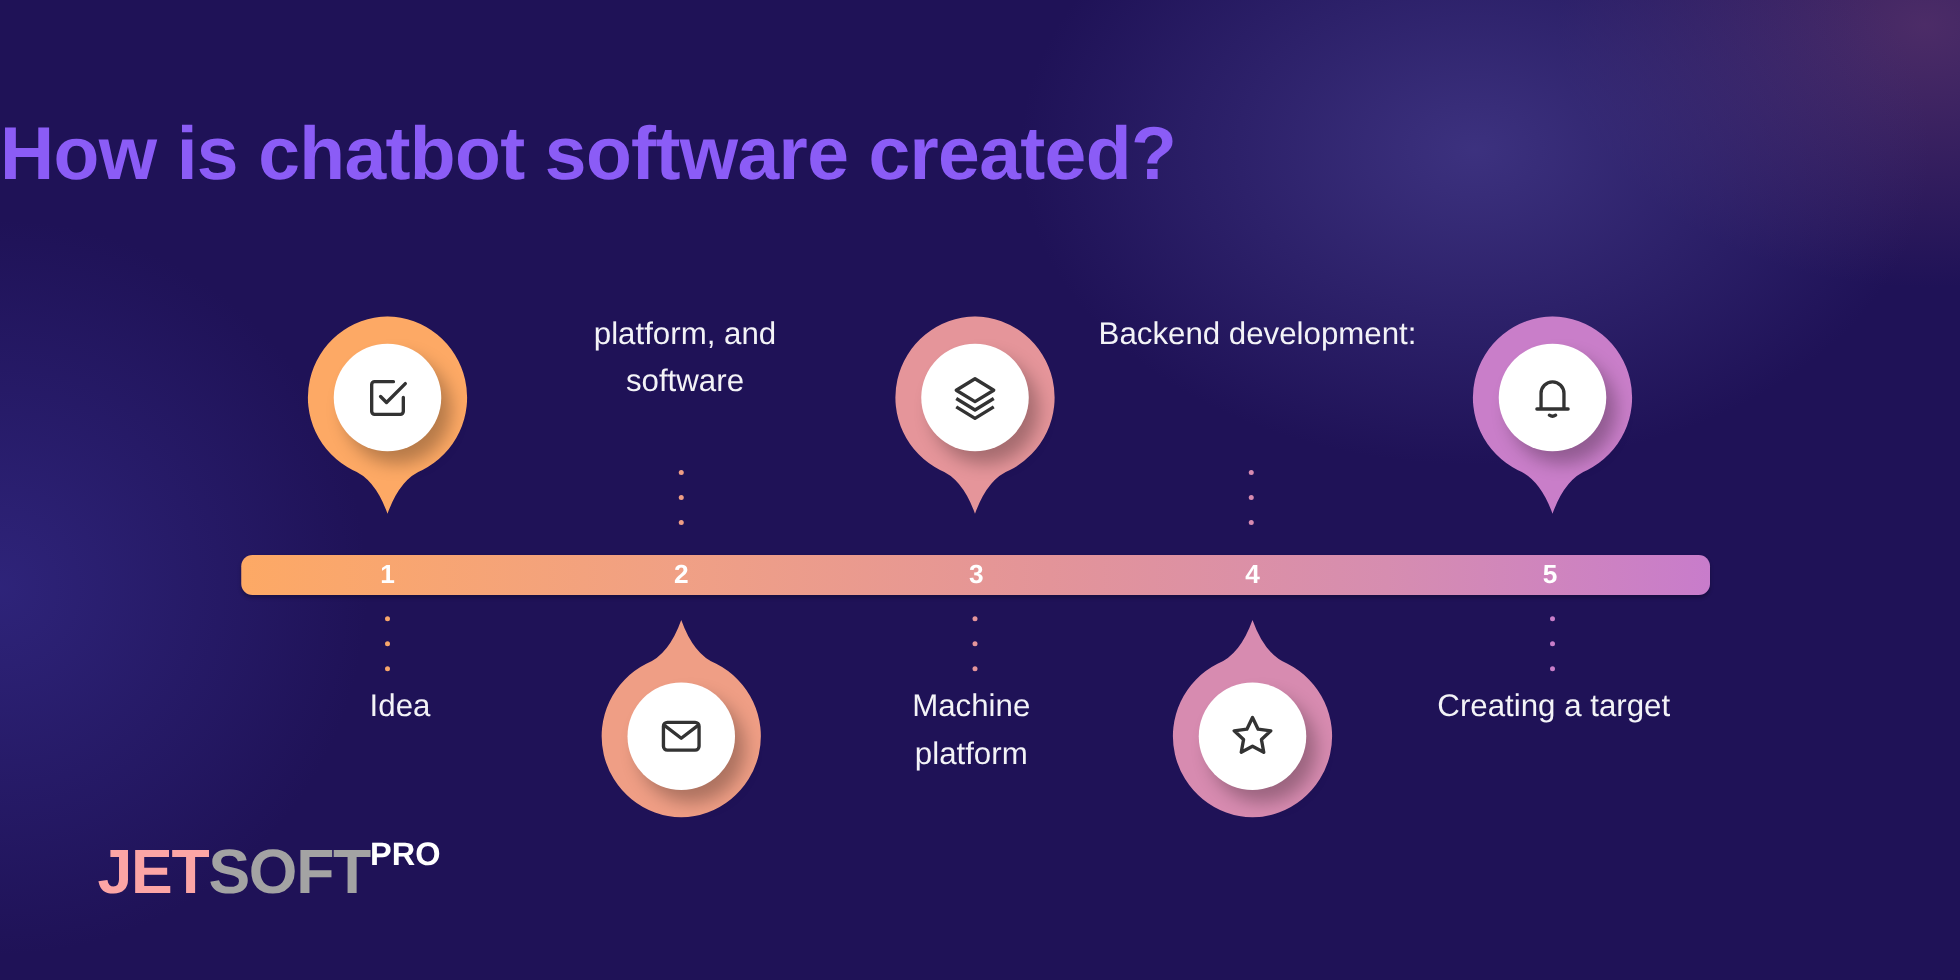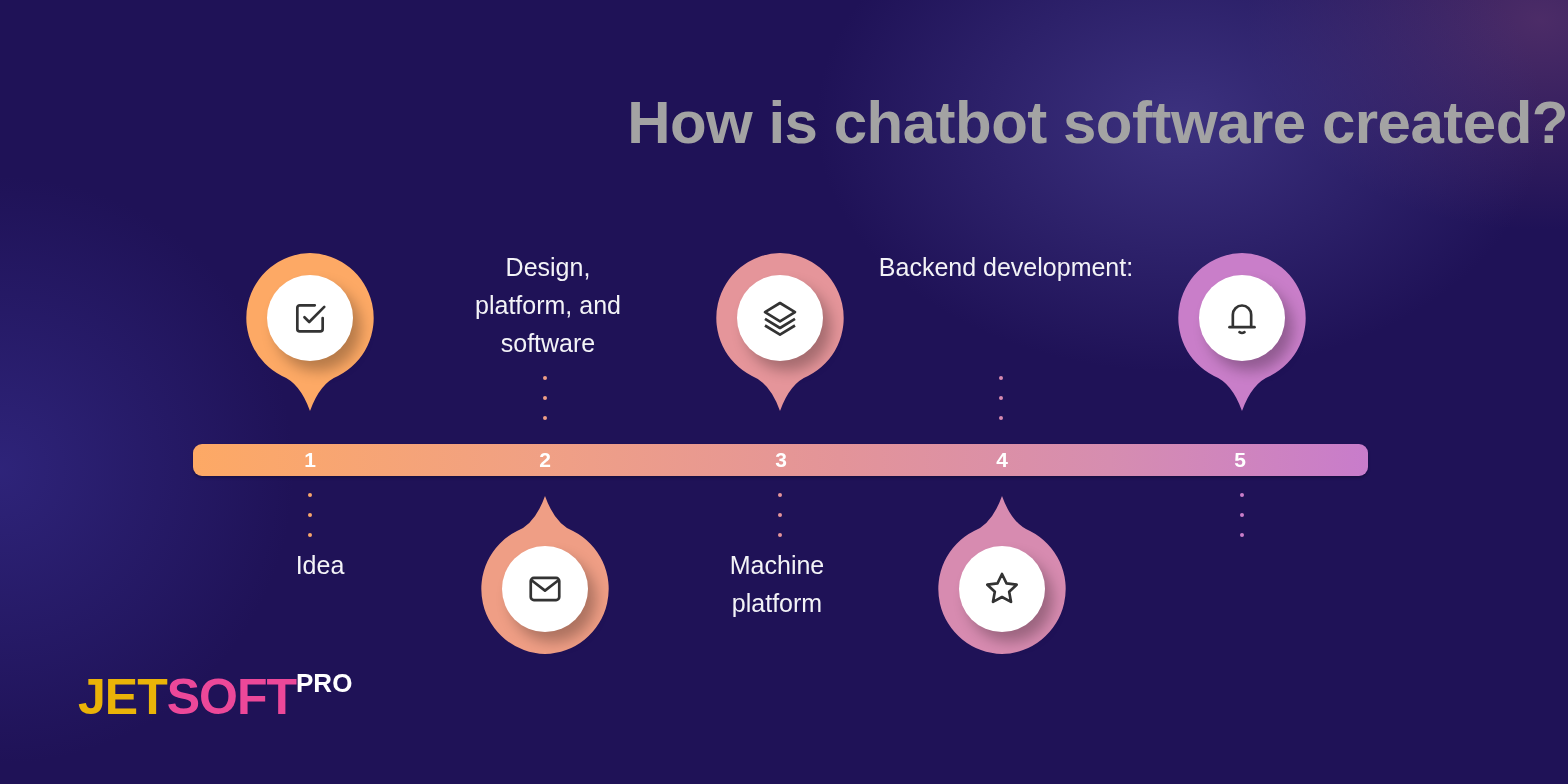--- a/index.html
+++ b/index.html
@@ -6,22 +6,22 @@
   body {
     width:1568px; height:784px; overflow:hidden; position:relative;
     font-family:"Liberation Sans", sans-serif;
     background:
       radial-gradient(ellipse 520px 360px at 1180px 120px, rgba(70,60,140,0.75), rgba(70,60,140,0) 70%),
       radial-gradient(ellipse 420px 300px at 1540px 20px, rgba(95,55,110,0.7), rgba(95,55,110,0) 70%),
       radial-gradient(ellipse 420px 420px at 0px 470px, rgba(50,40,130,0.8), rgba(50,40,130,0) 70%),
       #1f1257;
   }
   .title {
-    position:absolute; left:0; top:88px; width:1568px; text-align:right;
-    color:#a3a3a3; font-size:60px; font-weight:bold; letter-spacing:-0.5px;
+    position:absolute; left:0; top:88px; width:1568px; text-align:left;
+    color:#8b5cf6; font-size:60px; font-weight:bold; letter-spacing:-0.5px;
   }
   .bar {
     position:absolute; left:193px; top:444px; width:1175px; height:32px; border-radius:9px;
     background:linear-gradient(90deg,#fda965 0%,#f0a085 30%,#e39499 55%,#d68db0 78%,#c87ccb 100%);
     box-shadow:0 2px 3px rgba(0,0,0,0.25);
   }
   .num {
     position:absolute; top:444px; width:40px; height:32px; line-height:32px;
     text-align:center; color:#fff; font-weight:bold; font-size:21px; margin-left:-20px;
   }
@@ -34,22 +34,22 @@
   }
   .pin.up .inner { top:22px; }
   .pin.down .inner { top:52px; }
   .label {
     position:absolute; color:#f3f3f7; font-size:25px; line-height:38px;
     text-align:center; width:320px; margin-left:-160px;
   }
   .dots { position:absolute; width:4px; margin-left:-2px; }
   .dots span { display:block; width:4px; height:4px; border-radius:50%; margin-bottom:16px; }
   .logo { position:absolute; left:78px; top:668px; font-size:50px; font-weight:bold; letter-spacing:-1px; }
-  .logo .jet { color:#eab308; }
-  .logo .soft { color:#ec4899; }
+  .logo .jet { color:#fca5a5; }
+  .logo .soft { color:#a3a3a3; }
   .logo .pro { color:#ffffff; font-size:26px; vertical-align:22px; letter-spacing:0; }
 </style>
 </head>
 <body>
 
 <div class="title">How is chatbot software created?</div>
 
 <div class="bar"></div>
 <div class="num" style="left:310px">1</div>
 <div class="num" style="left:545px">2</div>
@@ -71,21 +71,20 @@
 <div class="dots" style="left:310px; top:493px">
     <span style="background:#f8a66a"></span>
     <span style="background:#f8a66a"></span>
     <span style="background:#f8a66a"></span>
   </div>
 <div class="label" style="left:320px; top:546px">
     <div>Idea</div>
   </div>
 
 <div class="label" style="left:548px; top:248px">
-  <div>Design,</div>
   <div>platform, and</div>
   <div>software</div>
 </div>
 <div class="dots" style="left:545px; top:376px">
     <span style="background:#ef9e85"></span>
     <span style="background:#ef9e85"></span>
     <span style="background:#ef9e85"></span>
   </div>
 <div class="pin down" style="left:545px; top:494px">
   <svg class="shape" width="130" height="160" viewBox="0 0 130 160">
@@ -151,17 +150,18 @@
       <path d="M10.5 20.5q1.5 1 3 0"></path>
     </svg>
   </div>
 </div>
 <div class="dots" style="left:1242px; top:493px">
     <span style="background:#c97ec9"></span>
     <span style="background:#c97ec9"></span>
     <span style="background:#c97ec9"></span>
   </div>
 <div class="label" style="left:1243px; top:546px">
+  <div>Creating a target</div>
 </div>
 
 <div class="logo">
   <span class="jet">JET</span><span class="soft">SOFT</span><span class="pro">PRO</span>
 </div>
 
 </body></html>

